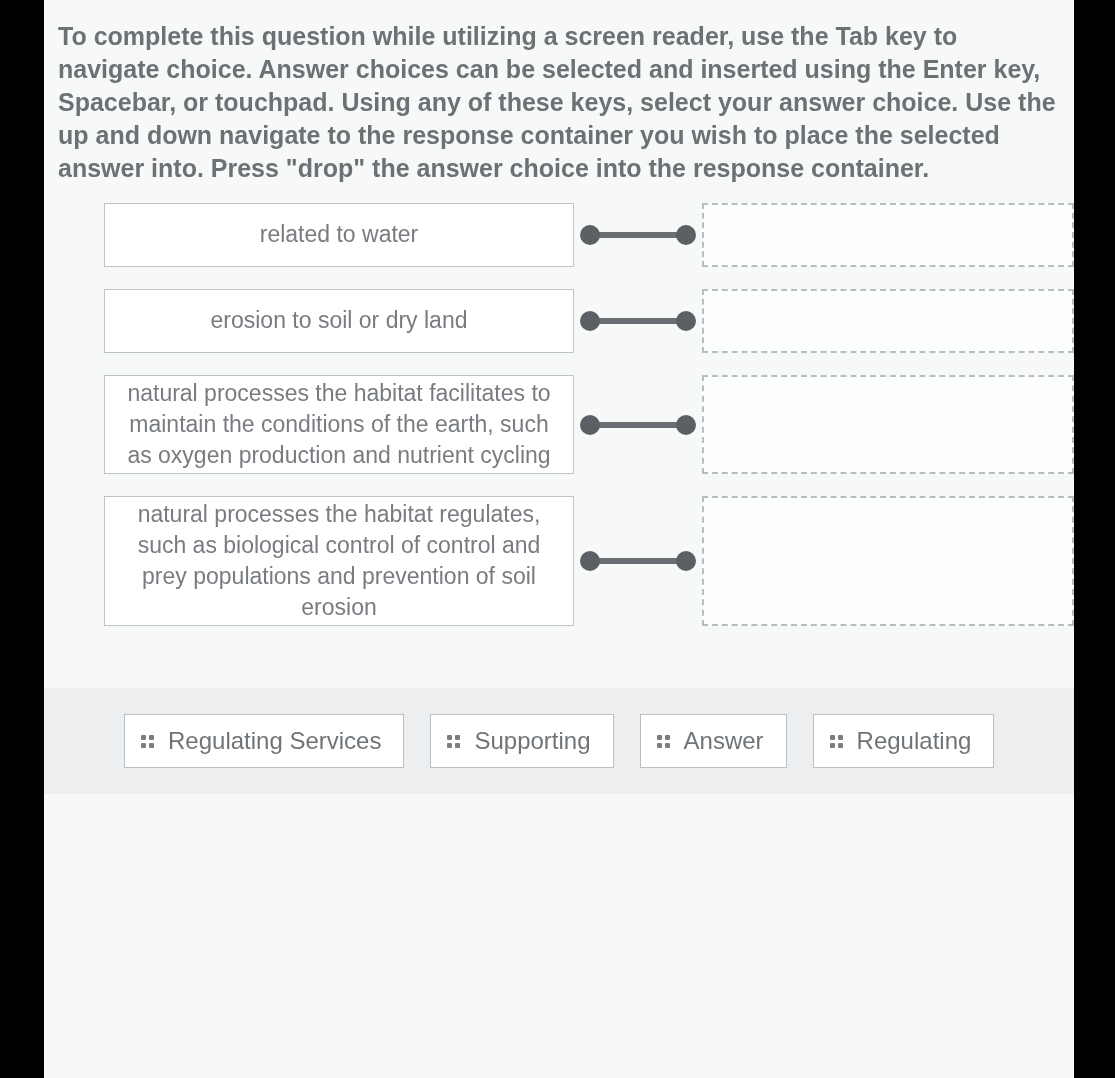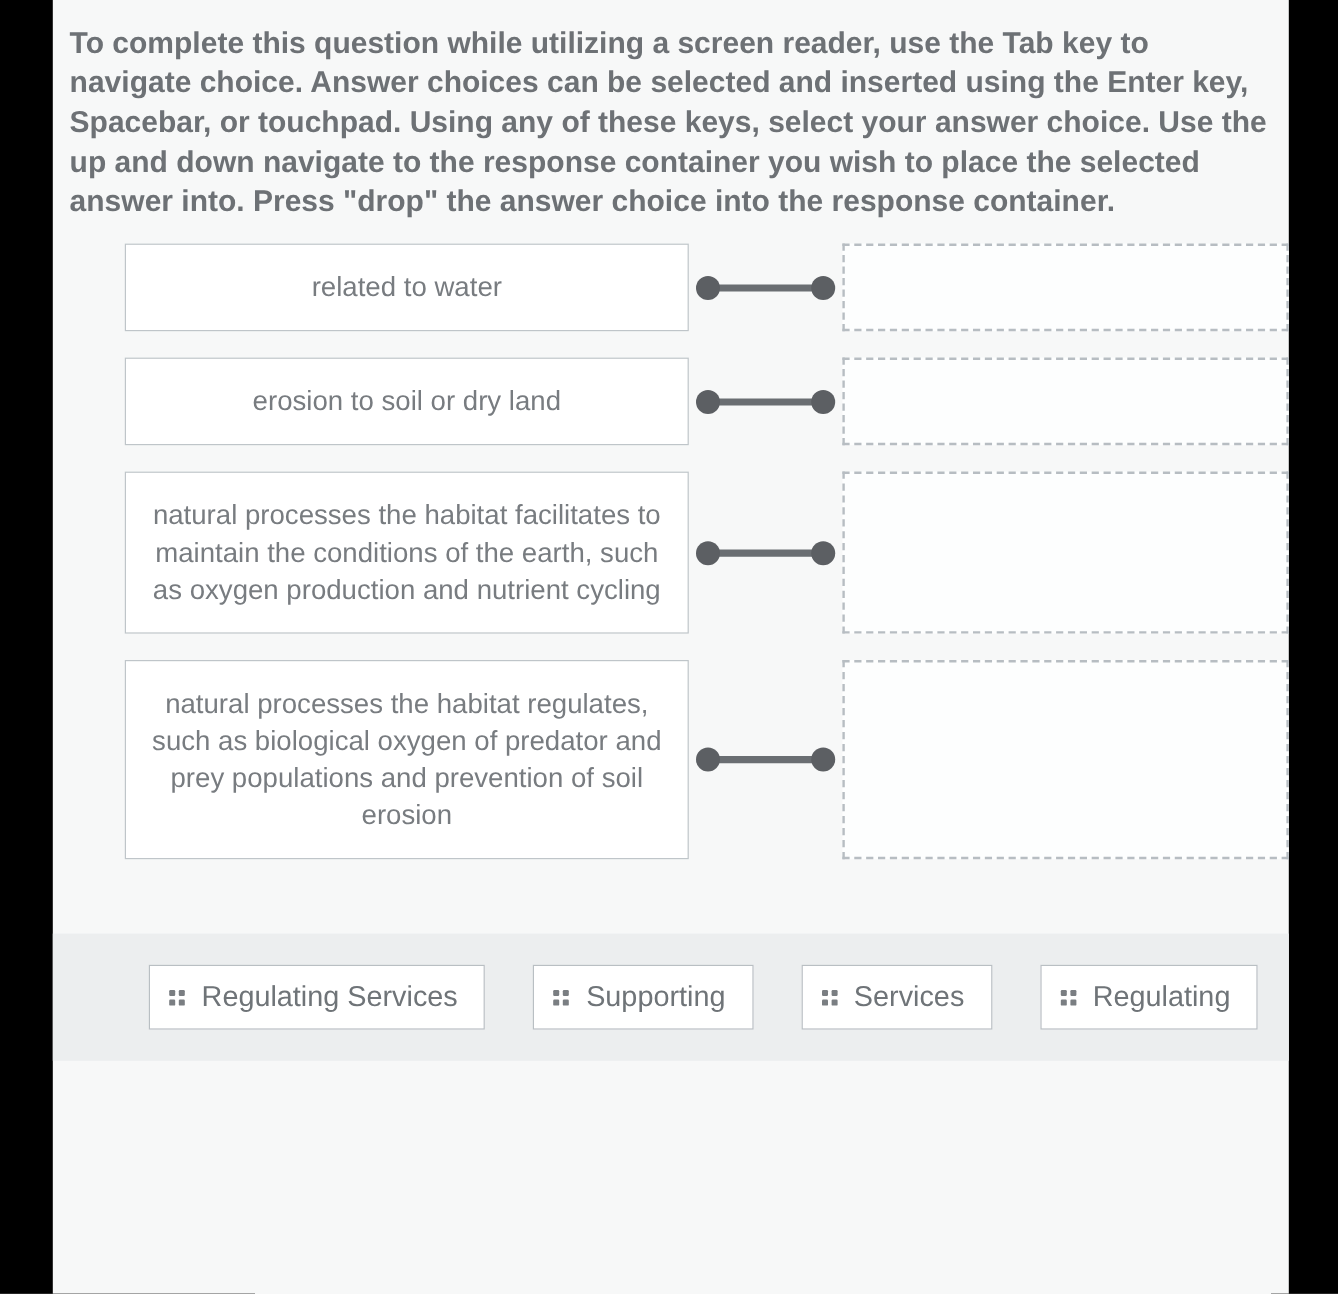--- a/index.html
+++ b/index.html
@@ -35,24 +35,24 @@
     align-items: center;
     margin-bottom: 22px;
     position: relative;
   }
   .prompt-box {
     width: 470px;
     min-height: 64px;
     border: 1.5px solid #bfc5c9;
     background: #ffffff;
     display: flex;
-    align-items: flex-start;
+    align-items: center;
     justify-content: center;
     text-align: center;
-    padding: 20px 20px;
+    padding: 2px 20px;
     color: #787c80;
     font-size: 23px;
     line-height: 1.35;
     font-weight: 500;
   }
   .connector {
     width: 120px;
     height: 20px;
     position: relative;
     flex: 0 0 120px;
@@ -81,21 +81,21 @@
     align-self: stretch;
     min-height: 64px;
     border: 2px dashed #b7bdc2;
     background: #fdfefe;
   }
   .answers-bar {
     margin-top: 40px;
     background: #eceeef;
     padding: 26px 0 26px 80px;
     display: flex;
-    gap: 40px;
+    gap: 26px;
     align-items: center;
   }
   .answer-chip {
     background: #ffffff;
     border: 1.5px solid #b9bfc3;
     padding: 12px 22px 12px 16px;
     display: flex;
     align-items: center;
     gap: 14px;
     color: #6f7478;
@@ -156,21 +156,21 @@
       <div class="connector">
         <div class="bar"></div>
           <div class="dot left"></div>
           <div class="dot right"></div>
       </div>
       <div class="drop-box"></div>
     </div>
 
     <div class="match-row">
       <div class="prompt-box">
-        <span>natural processes the habitat regulates, such as biological oxygen of predator and prey populations and prevention of soil erosion</span>
+        <span>natural processes the habitat regulates, such as biological control of control and prey populations and prevention of soil erosion</span>
       </div>
       <div class="connector">
         <div class="bar"></div>
           <div class="dot left"></div>
           <div class="dot right"></div>
       </div>
       <div class="drop-box"></div>
     </div>
 
   </div>
@@ -197,21 +197,21 @@
       <span>Supporting</span>
     </div>
 
     <div class="answer-chip">
       <span class="grip">
         <span></span>
           <span></span>
           <span></span>
           <span></span>
       </span>
-      <span>Services</span>
+      <span>Answer</span>
     </div>
 
     <div class="answer-chip">
       <span class="grip">
         <span></span>
           <span></span>
           <span></span>
           <span></span>
       </span>
       <span>Regulating</span>

